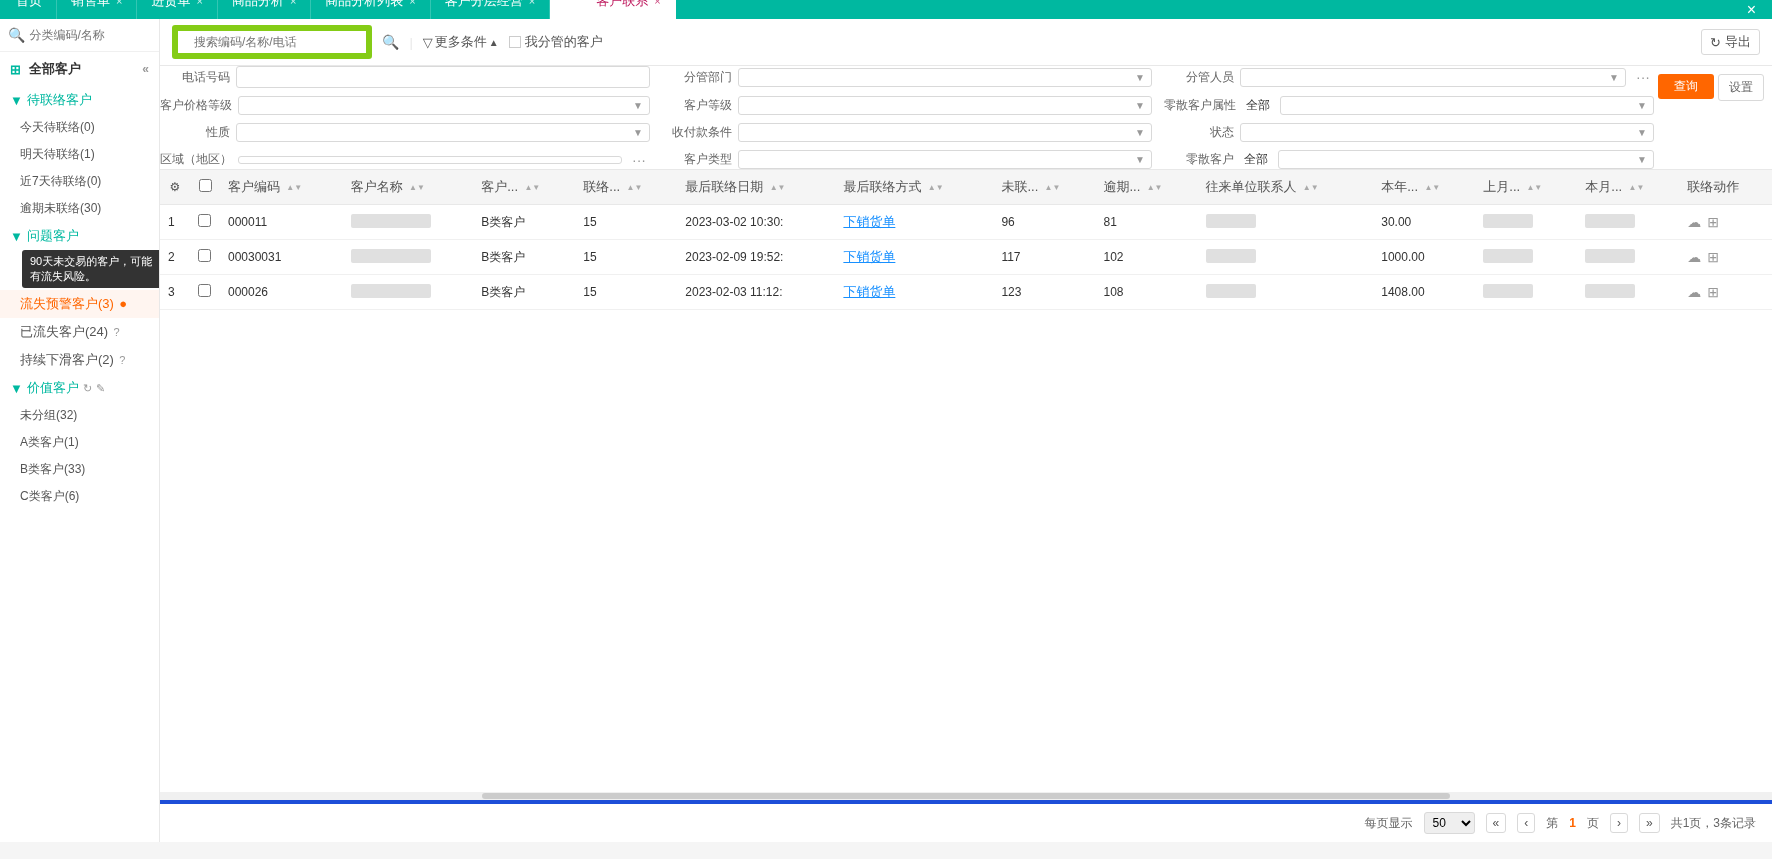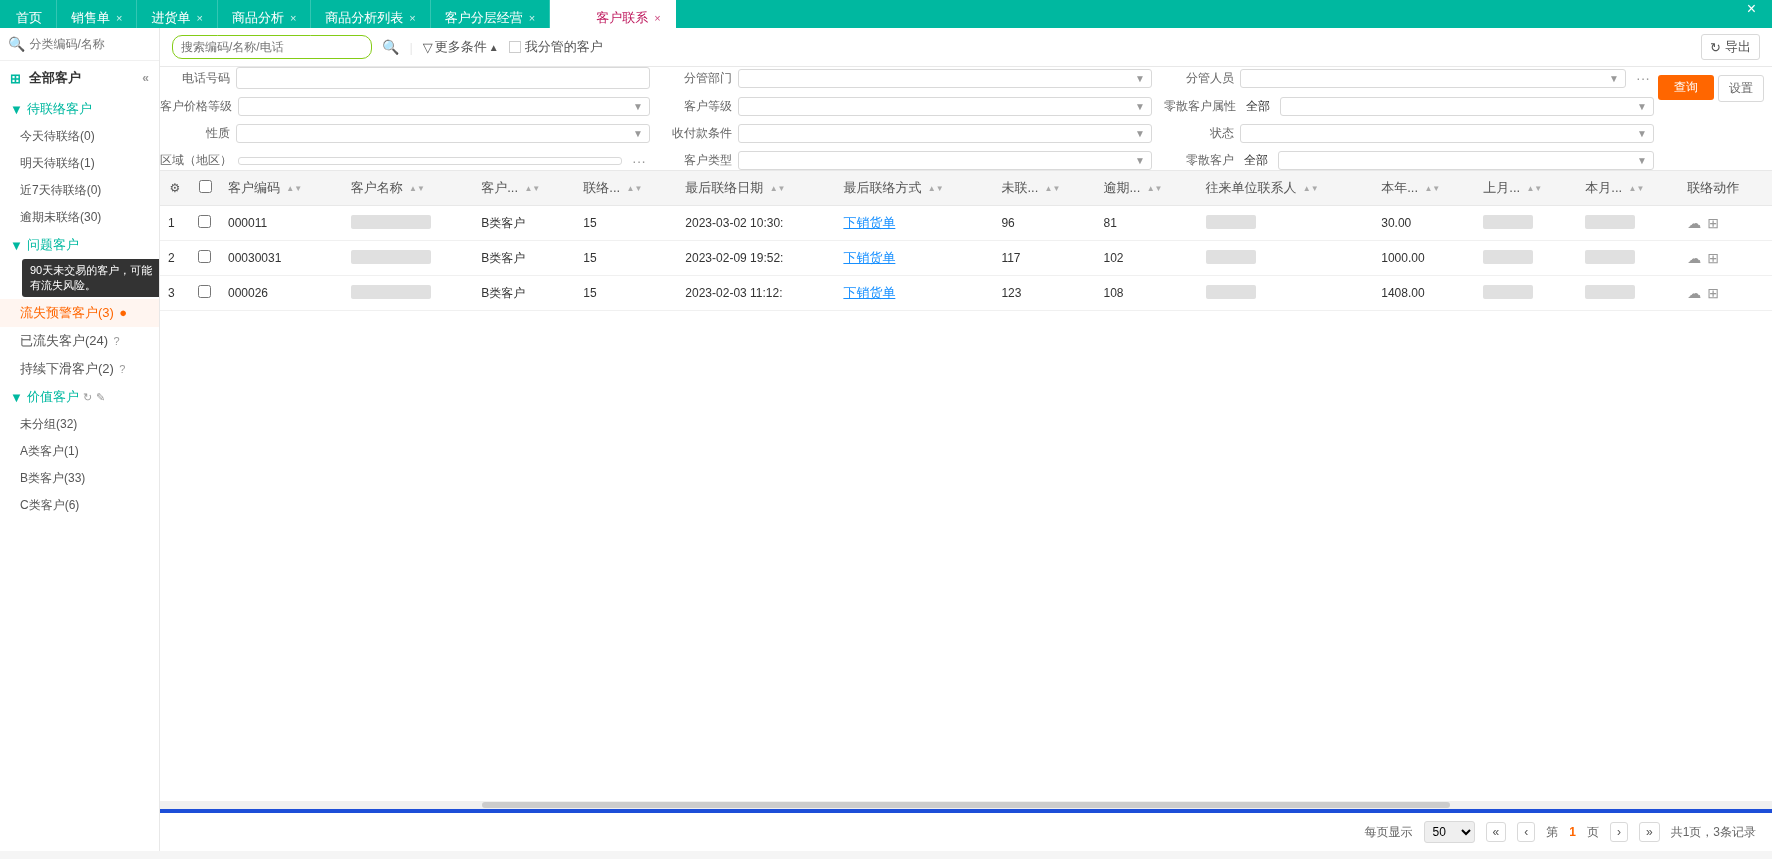--- a/index.html
+++ b/index.html
@@ -1,23 +1,23 @@
 <!DOCTYPE html>
 <html><head>
   <meta charset="utf-8">
   <style>
     * { box-sizing: border-box; margin: 0; padding: 0; font-family: 'Microsoft YaHei', Arial, sans-serif; font-size: 13px; }
     body { background: #f5f5f5; overflow: hidden; }
 
     
     .top-nav {
       background: #00b8a0;
-      height: 28px;
-      display: flex;
-      align-items: flex-start;
+      height: 19px;
+      display: flex;
+      align-items: flex-end;
       padding: 0 8px;
       color: white;
     }
     .top-nav .nav-tab {
       display: flex;
       align-items: center;
       padding: 0 14px;
       height: 36px;
       cursor: pointer;
       color: white;
@@ -126,23 +126,23 @@
     
     .filter-bar {
       background: white;
       border-bottom: 1px solid #e8e8e8;
       padding: 6px 12px;
       display: flex;
       align-items: center;
       gap: 10px;
     }
     .filter-bar input {
-      border: 1px solid #84cc16;
-      border-radius: 10px;
-      padding: 4px 8px;
+      border: 6px solid #84cc16;
+      border-radius: 3px;
+      padding: 4px 16px;
       width: 200px;
       outline: none;
       font-size: 12px;
     }
     .filter-icon { color: #ff6600; font-size: 14px; cursor: pointer; }
     .more-conditions {
       color: #555;
       font-size: 12px;
       cursor: pointer;
       display: flex;

